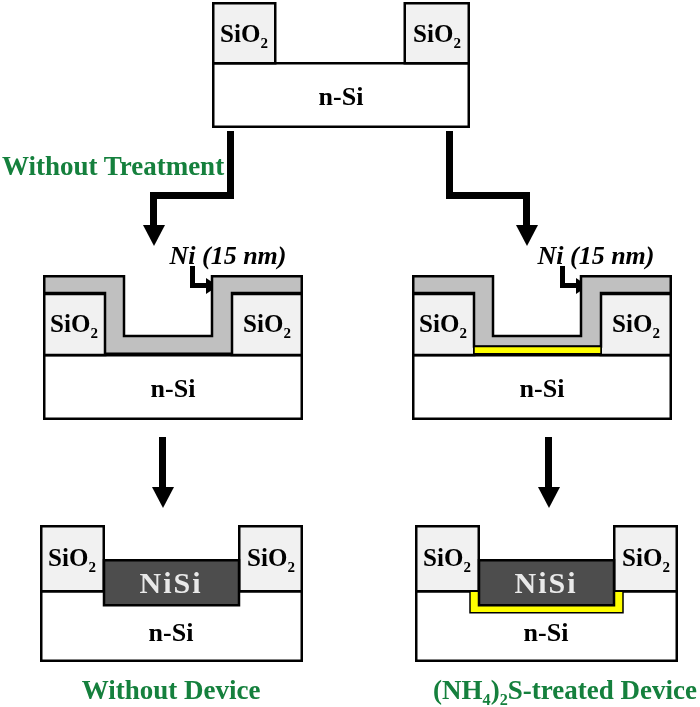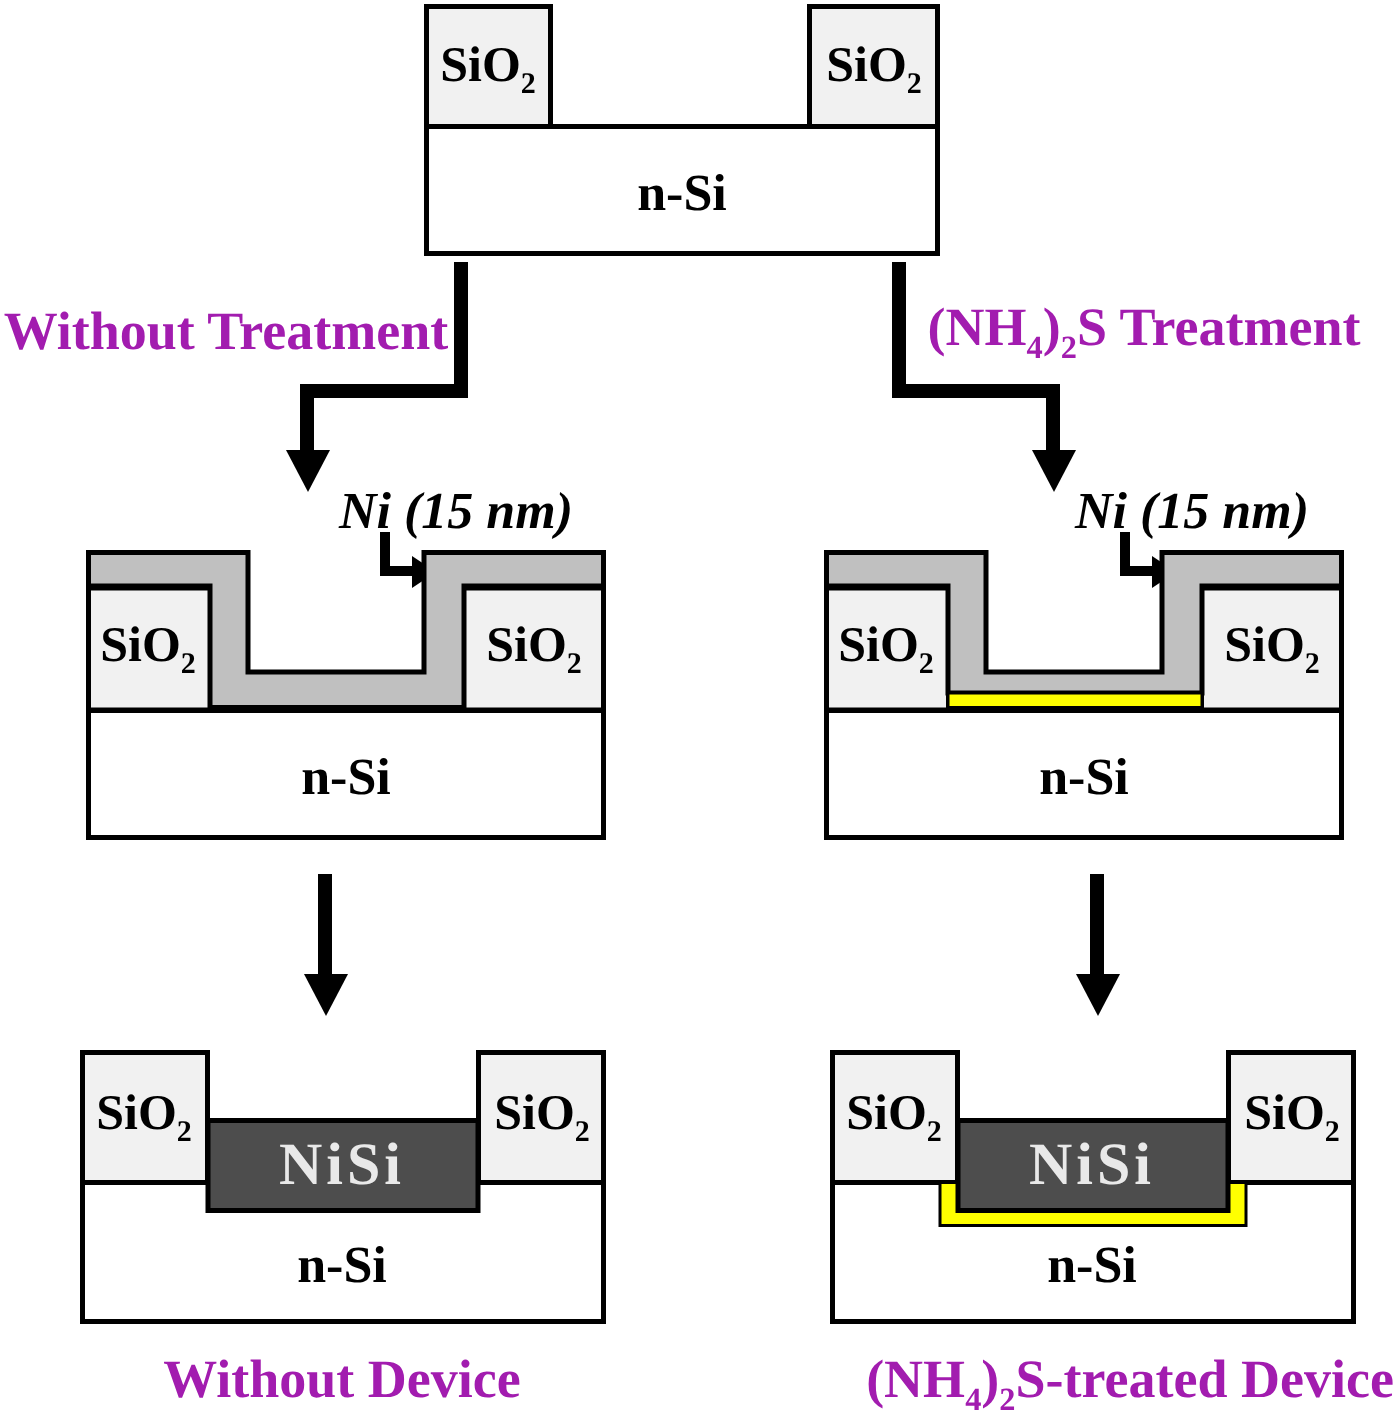--- a/index.html
+++ b/index.html
@@ -10,21 +10,21 @@
   .struct{position:absolute;}
   .struct svg{position:absolute;left:0;top:0;display:block;}
   .shape-label{
     position:absolute;transform:translate(-50%,-50%);
     font-weight:700;white-space:nowrap;line-height:1;
   }
   .lbl-oxide{font-size:25px;}
   .lbl-substrate{font-size:26px;}
   .lbl-nickel{font-size:26px;font-style:italic;}
   .lbl-silicide{font-size:30px;letter-spacing:2px;color:#e9e9e9;}
-  .lbl-blue{font-size:27px;color:#a21caf;}
+  .lbl-blue{font-size:27px;color:#15803d;}
   sub{font-size:60%;line-height:0;}
   
   .f-sub{fill:#ffffff;stroke:#000;stroke-width:2.5;}
   .f-oxide{fill:#f1f1f1;stroke:#000;stroke-width:2.5;}
   .f-ni{fill:#c0c0c0;stroke:#000;stroke-width:2.5;}
   .f-nisi{fill:#4d4d4d;stroke:#000;stroke-width:2.5;}
   .f-sulfur{fill:#ffff00;stroke:#000;stroke-width:1.5;}
   
   .bar{position:absolute;background:#000;}
   .head-down{position:absolute;width:0;height:0;
@@ -55,21 +55,20 @@
     <div class="head-down" style="left:142.5px;top:225px;"></div>
   </div>
   <div class="shape-label lbl-blue" style="left:113px;top:166px;">Without Treatment</div>
 
   <div>
     <div class="bar" style="left:446px;top:131px;width:7px;height:65px;"></div>
     <div class="bar" style="left:446px;top:192px;width:84px;height:7px;"></div>
     <div class="bar" style="left:523px;top:192px;width:7px;height:34px;"></div>
     <div class="head-down" style="left:515.5px;top:225px;"></div>
   </div>
-  <div class="shape-label lbl-blue" style="left:572px;top:164px;"><span>(NH</span><sub>4</sub><span>)</span><sub>2</sub><span>S Treatment</span></div>
 
   <div class="shape-label lbl-nickel" style="left:228px;top:256px;">Ni (15 nm)</div>
   <div>
     <div class="bar" style="left:190px;top:266px;width:5px;height:21px;"></div>
     <div class="bar" style="left:190px;top:283px;width:17px;height:5px;"></div>
     <div class="head-right" style="left:206px;top:277.5px;"></div>
   </div>
 
   <div class="shape-label lbl-nickel" style="left:596px;top:256px;">Ni (15 nm)</div>
   <div>

